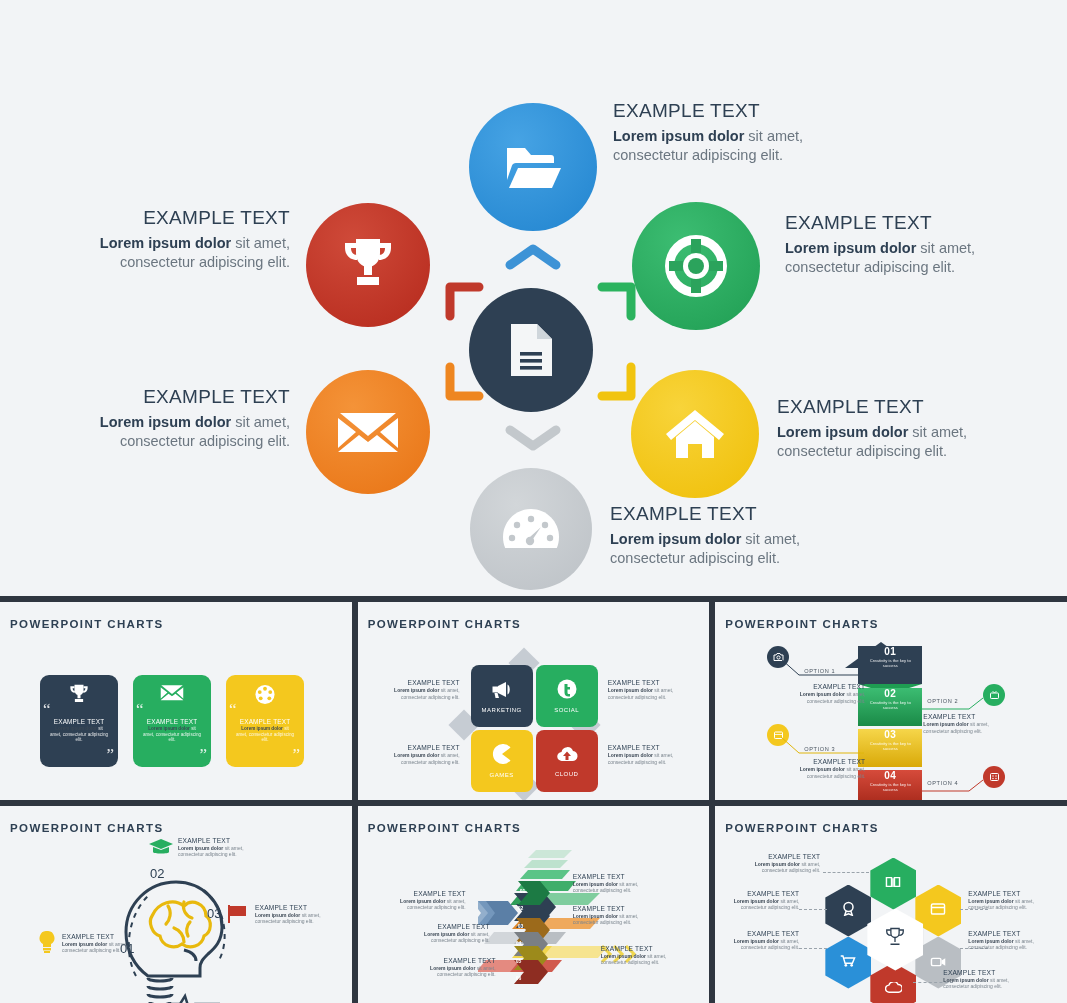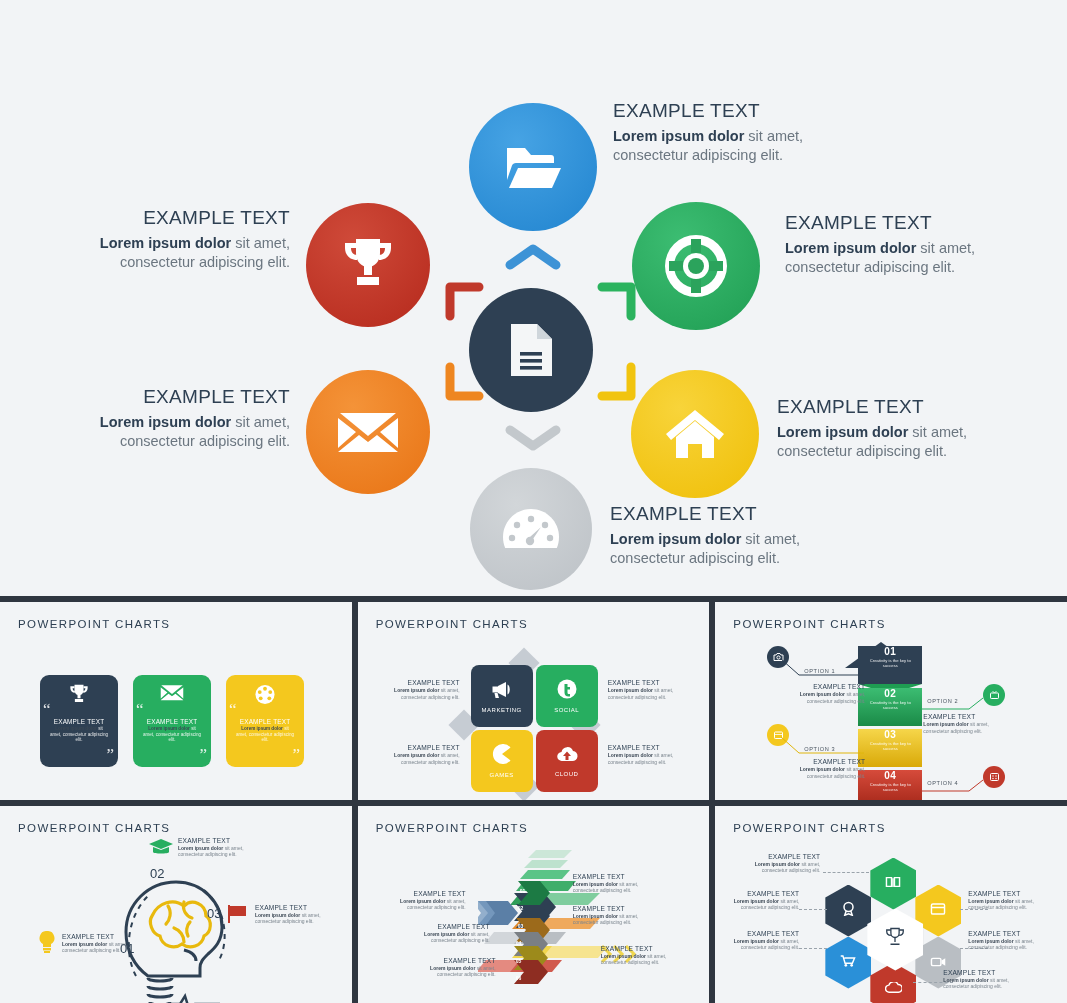--- a/index.html
+++ b/index.html
@@ -42,22 +42,22 @@
     background:#2f3640;
     display:grid;
     grid-template-columns:1fr 1fr 1fr;
     grid-template-rows:1fr 1fr;
     gap:6px;
     padding:6px 0 0 0;
     box-sizing:border-box;
   }
   .thumb{background:#f2f4f6;position:relative;overflow:hidden;}
   .thumb .hd{
-    position:absolute;left:18px;top:16px;
-    font-size:11.5px;letter-spacing:1.4px;color:#2e4053;font-weight:400;text-align:right;
+    position:absolute;left:10px;top:16px;
+    font-size:11.5px;letter-spacing:1.4px;color:#2e4053;font-weight:700;text-align:right;
   }
   .mini{font-size:5px;line-height:6.3px;color:#7b858e;}
   .mini .mt{font-size:6.6px;color:#2e4053;letter-spacing:.2px;margin-bottom:1px;}
   .mini b{color:#3b4754;}
 
   
   .qcard{position:absolute;width:78px;height:92px;border-radius:9px;}
   .qcard .qi{position:absolute;left:50%;top:9px;transform:translateX(-50%);}
   .qcard .qtxt{position:absolute;left:9px;right:9px;top:44px;text-align:center;color:#fff;}
   .qcard .qtxt .mt{color:#fff;font-size:6.4px;}

